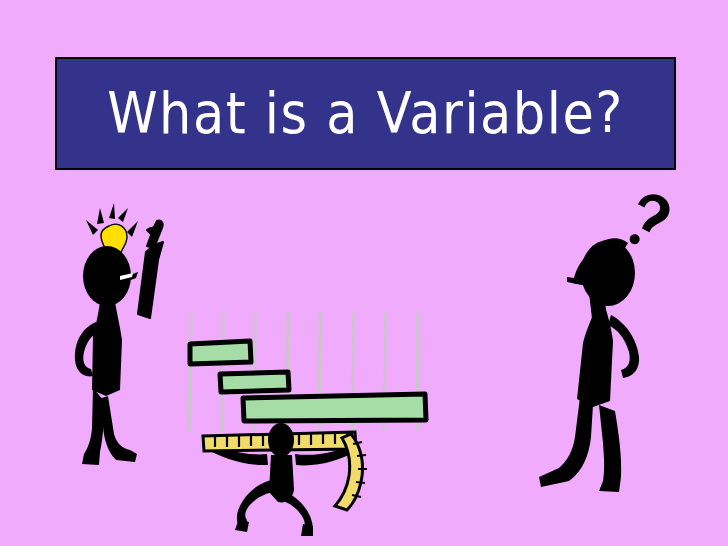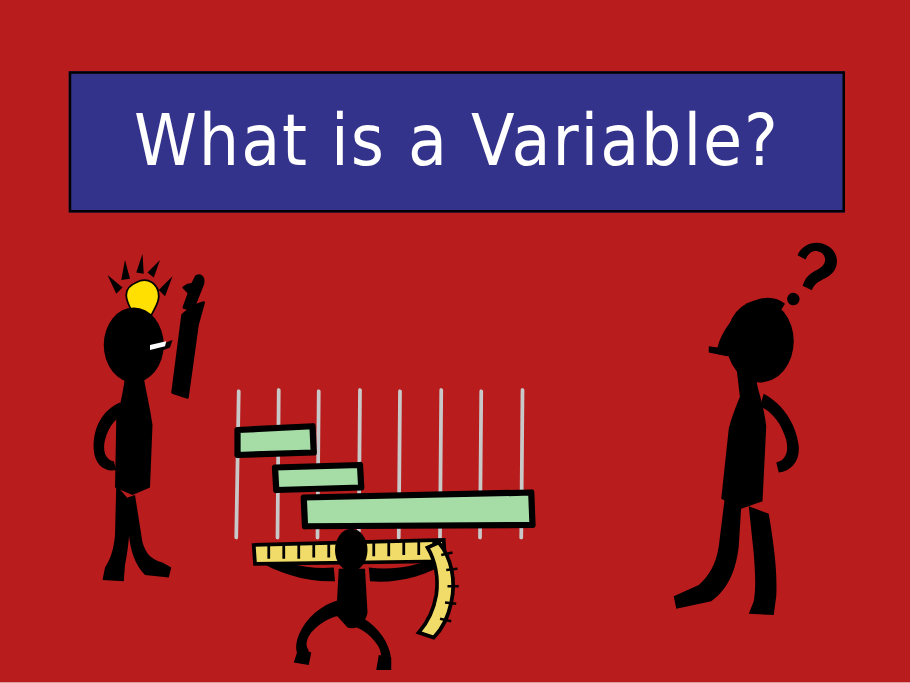--- a/index.html
+++ b/index.html
@@ -7,21 +7,21 @@
     padding: 0;
     background: #ffffff;
   }
   body {
     font-family: "DejaVu Sans", sans-serif;
   }
   #slide {
     position: relative;
     width: 728px;
     height: 546px;
-    background: #b91c1c;
+    background: #f0abfc;
     overflow: hidden;
   }
 
   
   #title-banner {
     position: absolute;
     left: 55px;
     top: 57px;
     width: 621px;
     height: 113px;

